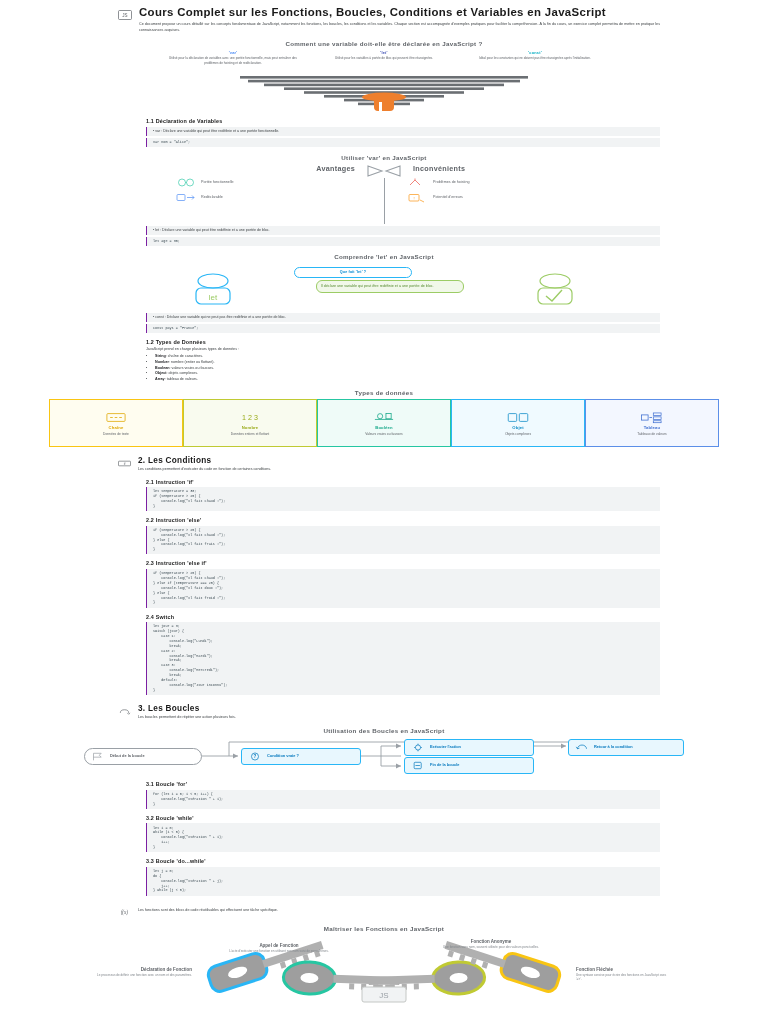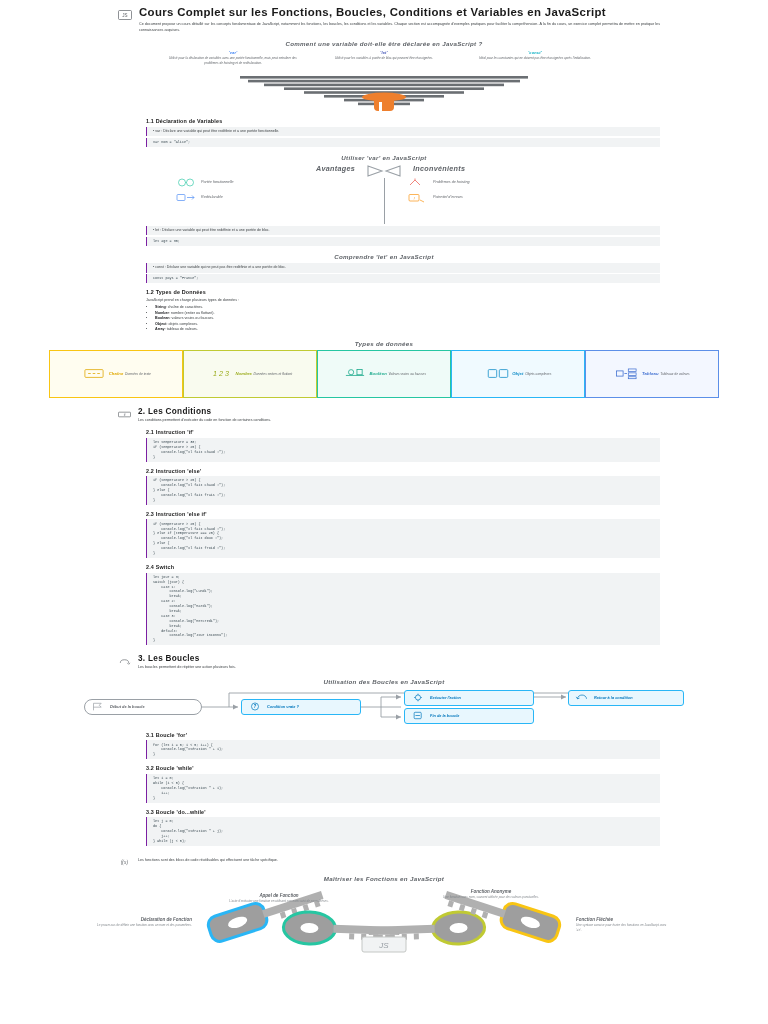--- a/index.html
+++ b/index.html
@@ -46,21 +46,21 @@
     font-family:"Liberation Mono", monospace; font-size:3.45px;
     line-height:1.42; color:#37474f; white-space:pre; overflow:hidden;
   }
   .note {
     background:#f1f3f4; border-left:1.6px solid #7b1fa2;
     padding:2.2px 4px 2.2px 6px; margin:1.5px 0 0 0;
     font-size:3.6px; line-height:1.45; color:#3c4043;
   }
 
   
-  .fig { margin:7px 0 0 0;font-style:italic; }
+  .fig { margin:7px 0 0 0; }
   .fig-title {
     text-align:center; font-size:6.2px; font-weight:bold;
     letter-spacing:.3px; color:#5f6368; margin:0 0 3px 0;
   }
 
   
   .funnel { position:relative; height:62px; margin:0 auto; width:432px; }
   .funnel-cols { display:flex; justify-content:space-between; }
   .fcol { width:130px; text-align:center; }
   .fcol .ft { font-size:3.9px; font-weight:bold; letter-spacing:.2px; margin-bottom:1px; }
@@ -93,21 +93,21 @@
     position:absolute; left:142px; top:17px; width:148px;
     border:.8px solid #9ccc65; border-radius:6px; background:#f1f8e9;
     font-size:3.7px; color:#558b2f; padding:3px 4px; line-height:1.35;
   }
   .let-person { position:absolute; }
 
   
   .types-row { display:flex; justify-content:center; gap:0; width:672px; margin:0 auto; }
   .tcard {
     width:134px; height:48px; border:1.1px solid; position:relative;
-    display:flex; flex-direction:row; align-items:center;
+    display:flex; flex-direction:column; align-items:center;
     justify-content:center; gap:1.5px; padding:3px;
   }
   .tcard .ti { width:26px; height:13px; }
   .tcard .tt { font-size:4.2px; font-weight:bold; letter-spacing:.15px; }
   .tcard .td { font-size:3.3px; color:#5f6368; text-align:center; line-height:1.3; }
   .t1 { border-color:#f9c513; background:#fffdf0; } .t1 .tt{color:#e0a800;}
   .t2 { border-color:#c0ca33; background:#f9fbef; } .t2 .tt{color:#9aab1a;}
   .t3 { border-color:#26c6a2; background:#effbf8; } .t3 .tt{color:#17a88a;}
   .t4 { border-color:#29b6f6; background:#f0faff; } .t4 .tt{color:#0d8bc7;}
   .t5 { border-color:#5c8fe8; background:#f3f7ff; } .t5 .tt{color:#3f6fd1;}
@@ -244,20 +244,34 @@
     </div>
   </div>
 
   <div class="sec-body">
     <div class="note">• let : Déclare une variable qui peut être redéfinie et a une portée de bloc.</div>
     <pre class="code">let age = 30;</pre>
   </div>
 
   <div class="fig">
     <div class="fig-title">Comprendre 'let' en JavaScript</div>
+    <div class="let-fig">
+      <svg class="let-person" style="left:10px; top:8px;" width="58" height="36" viewBox="0 0 58 36">
+        <ellipse cx="29" cy="10" rx="15" ry="7" fill="none" stroke="#29b6f6" stroke-width="1.2"></ellipse>
+        <rect x="12" y="17" width="34" height="16" rx="5" fill="none" stroke="#29b6f6" stroke-width="1.2"></rect>
+        <text x="29" y="29" font-size="8" fill="#9ccc65" text-anchor="middle" font-family="Liberation Sans">let</text>
+      </svg>
+      <div class="bubble-q">Que fait 'let' ?</div>
+      <div class="bubble-a">Il déclare une variable qui peut être redéfinie et a une portée de bloc.</div>
+      <svg class="let-person" style="left:352px; top:8px;" width="58" height="36" viewBox="0 0 58 36">
+        <ellipse cx="29" cy="10" rx="15" ry="7" fill="none" stroke="#9ccc65" stroke-width="1.2"></ellipse>
+        <rect x="12" y="17" width="34" height="16" rx="5" fill="none" stroke="#9ccc65" stroke-width="1.2"></rect>
+        <path d="M20 25 l6 5 l10 -11" fill="none" stroke="#9ccc65" stroke-width="1.4"></path>
+      </svg>
+    </div>
   </div>
 
   <div class="sec-body">
     <div class="note">• const : Déclare une variable qui ne peut pas être redéfinie et a une portée de bloc.</div>
     <pre class="code">const pays = "France";</pre>
 
     <h3 class="h3">1.2 Types de Données</h3>
     <p class="para">JavaScript prend en charge plusieurs types de données :</p>
     <ul class="bullets">
       <li><b>String</b><span>: chaîne de caractères.</span></li>

